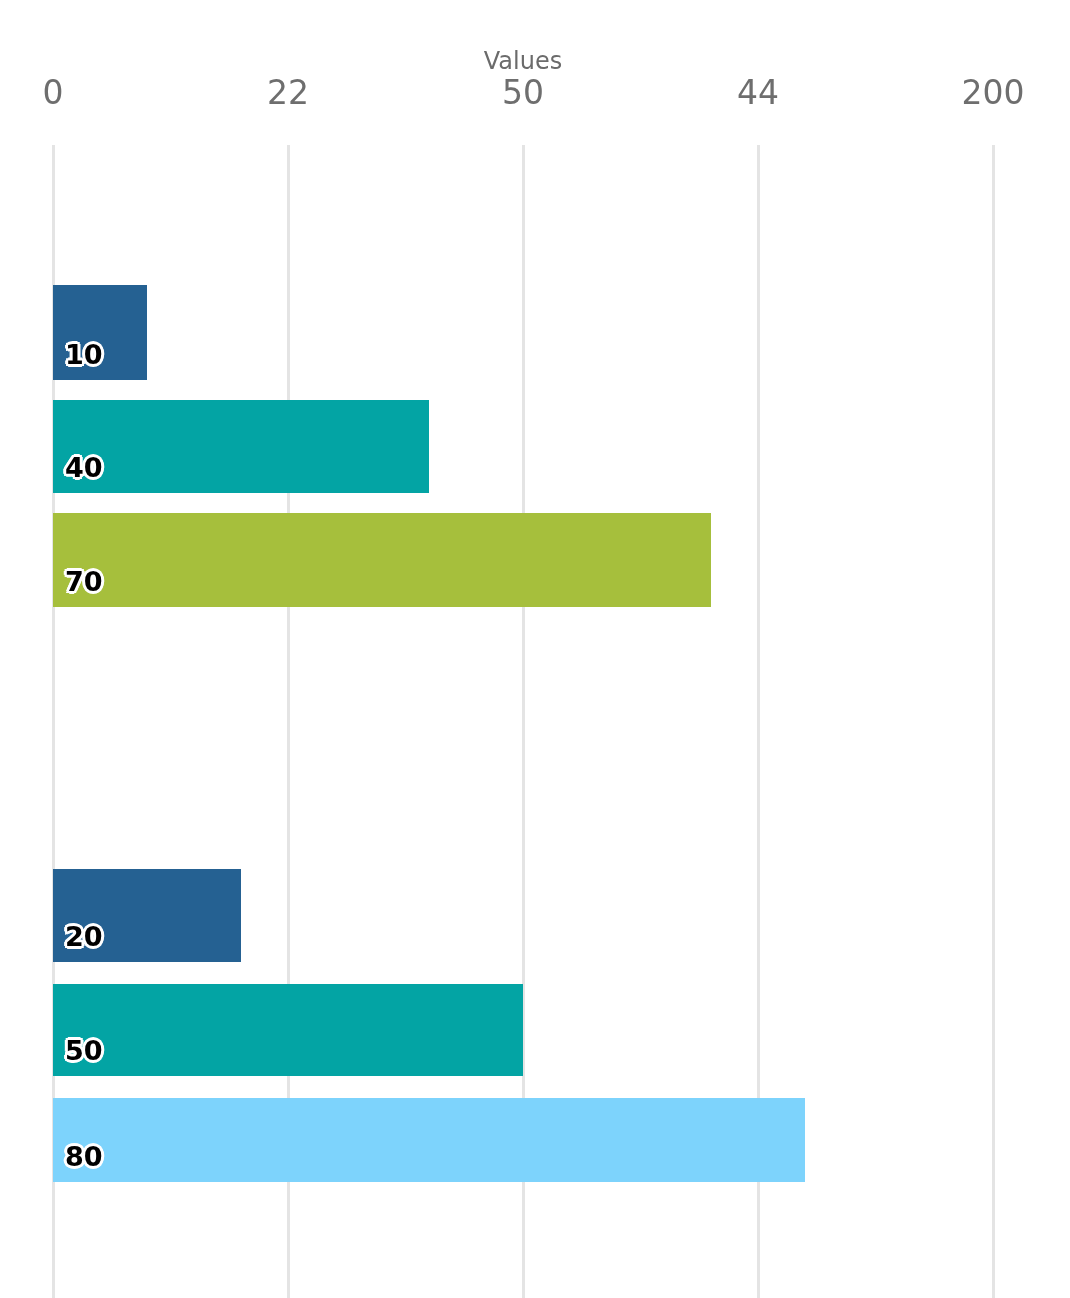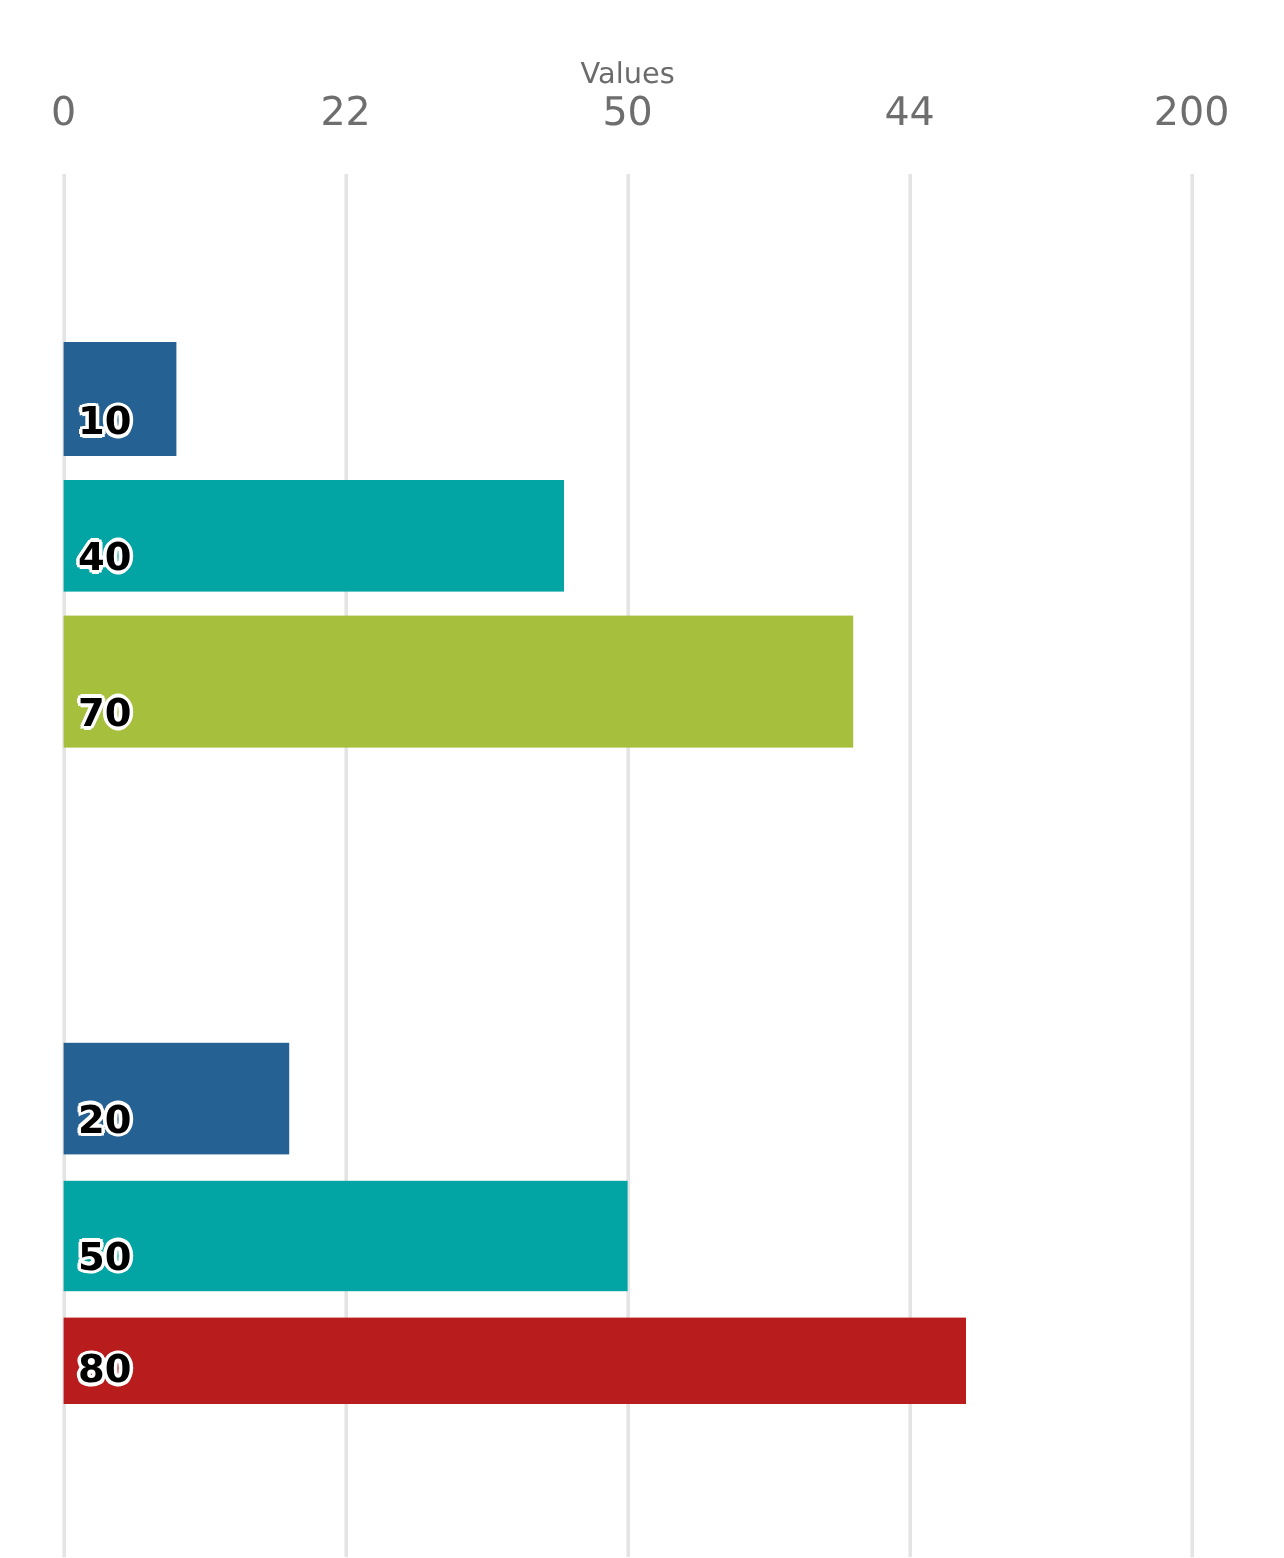--- a/index.html
+++ b/index.html
@@ -55,21 +55,21 @@
   }
   
   .bar {
     position: absolute;
     display: block;
   }
   .bar-label {
     position: absolute;
     left: 12px;
     bottom: 10px;
-    font-size: 32px;
+    font-size: 27px;
     font-weight: bold;
     color: #000000;
     white-space: nowrap;
     -webkit-text-stroke: 4px #ffffff;
     paint-order: stroke fill;
     text-shadow:
       -2px -2px 0 #ffffff,  2px -2px 0 #ffffff,
       -2px  2px 0 #ffffff,  2px  2px 0 #ffffff,
       -3px  0   0 #ffffff,  3px  0   0 #ffffff,
        0   -3px 0 #ffffff,  0    3px 0 #ffffff;
@@ -95,31 +95,31 @@
         <div class="gridline" style="left: 53px; background: rgb(228, 228, 228);"></div>
         <div class="gridline" style="left: 288px; background: rgb(228, 228, 228);"></div>
         <div class="gridline" style="left: 523px; background: rgb(228, 228, 228);"></div>
         <div class="gridline" style="left: 758px; background: rgb(228, 228, 228);"></div>
         <div class="gridline" style="left: 993px; background: rgb(228, 228, 228);"></div>
       </div>
     <div id="bars">
         <div class="bar" style="left: 53px; top: 140px; width: 94px; height: 95px; background: rgb(37, 97, 146);">
           <span class="bar-label">10</span>
         </div>
-        <div class="bar" style="left: 53px; top: 255px; width: 376px; height: 93px; background: rgb(3, 164, 164); padding-left: 41px;">
+        <div class="bar" style="left: 53px; top: 255px; width: 376px; height: 93px; background: rgb(3, 164, 164);">
           <span class="bar-label">40</span>
         </div>
-        <div class="bar" style="left: 53px; top: 368px; width: 658px; height: 110px; background: rgb(166, 191, 60);">
+        <div class="bar" style="left: 53px; top: 368px; width: 658px; height: 94px; background: rgb(166, 191, 60);">
           <span class="bar-label">70</span>
         </div>
         <div class="bar" style="left: 53px; top: 724px; width: 188px; height: 93px; background: rgb(37, 97, 146);">
           <span class="bar-label">20</span>
         </div>
         <div class="bar" style="left: 53px; top: 839px; width: 470px; height: 92px; background: rgb(3, 164, 164);">
           <span class="bar-label">50</span>
         </div>
-        <div class="bar" style="left: 53px; top: 953px; width: 752px; height: 72px; background: #b91c1c;">
+        <div class="bar" style="left: 53px; top: 953px; width: 752px; height: 84px; background: #7dd3fc;">
           <span class="bar-label">80</span>
         </div>
       </div>
   </div>
 
 </div>
 
 </body></html>

